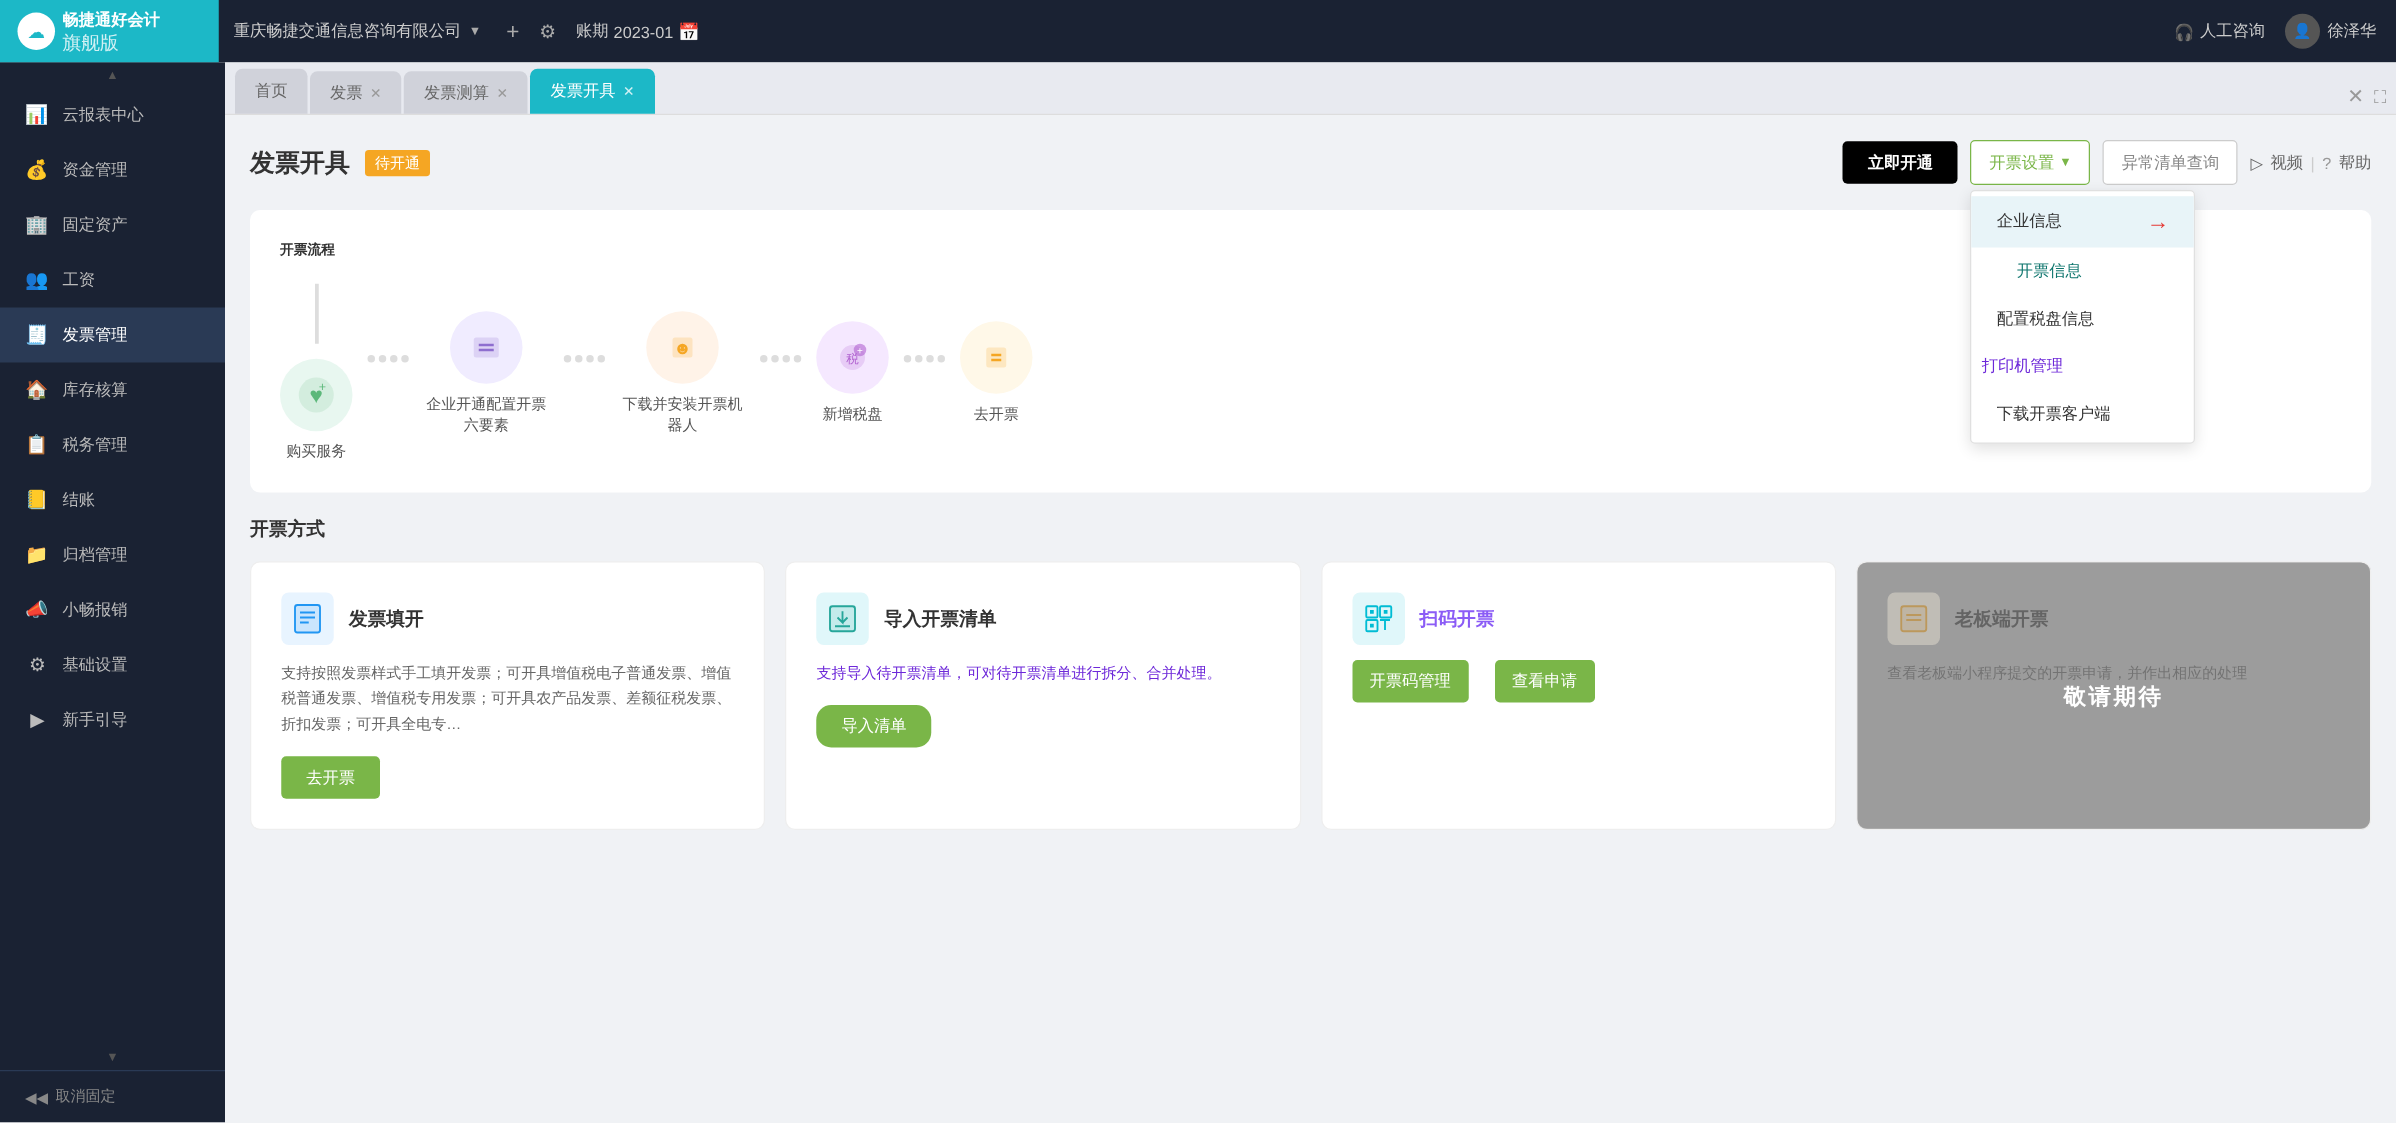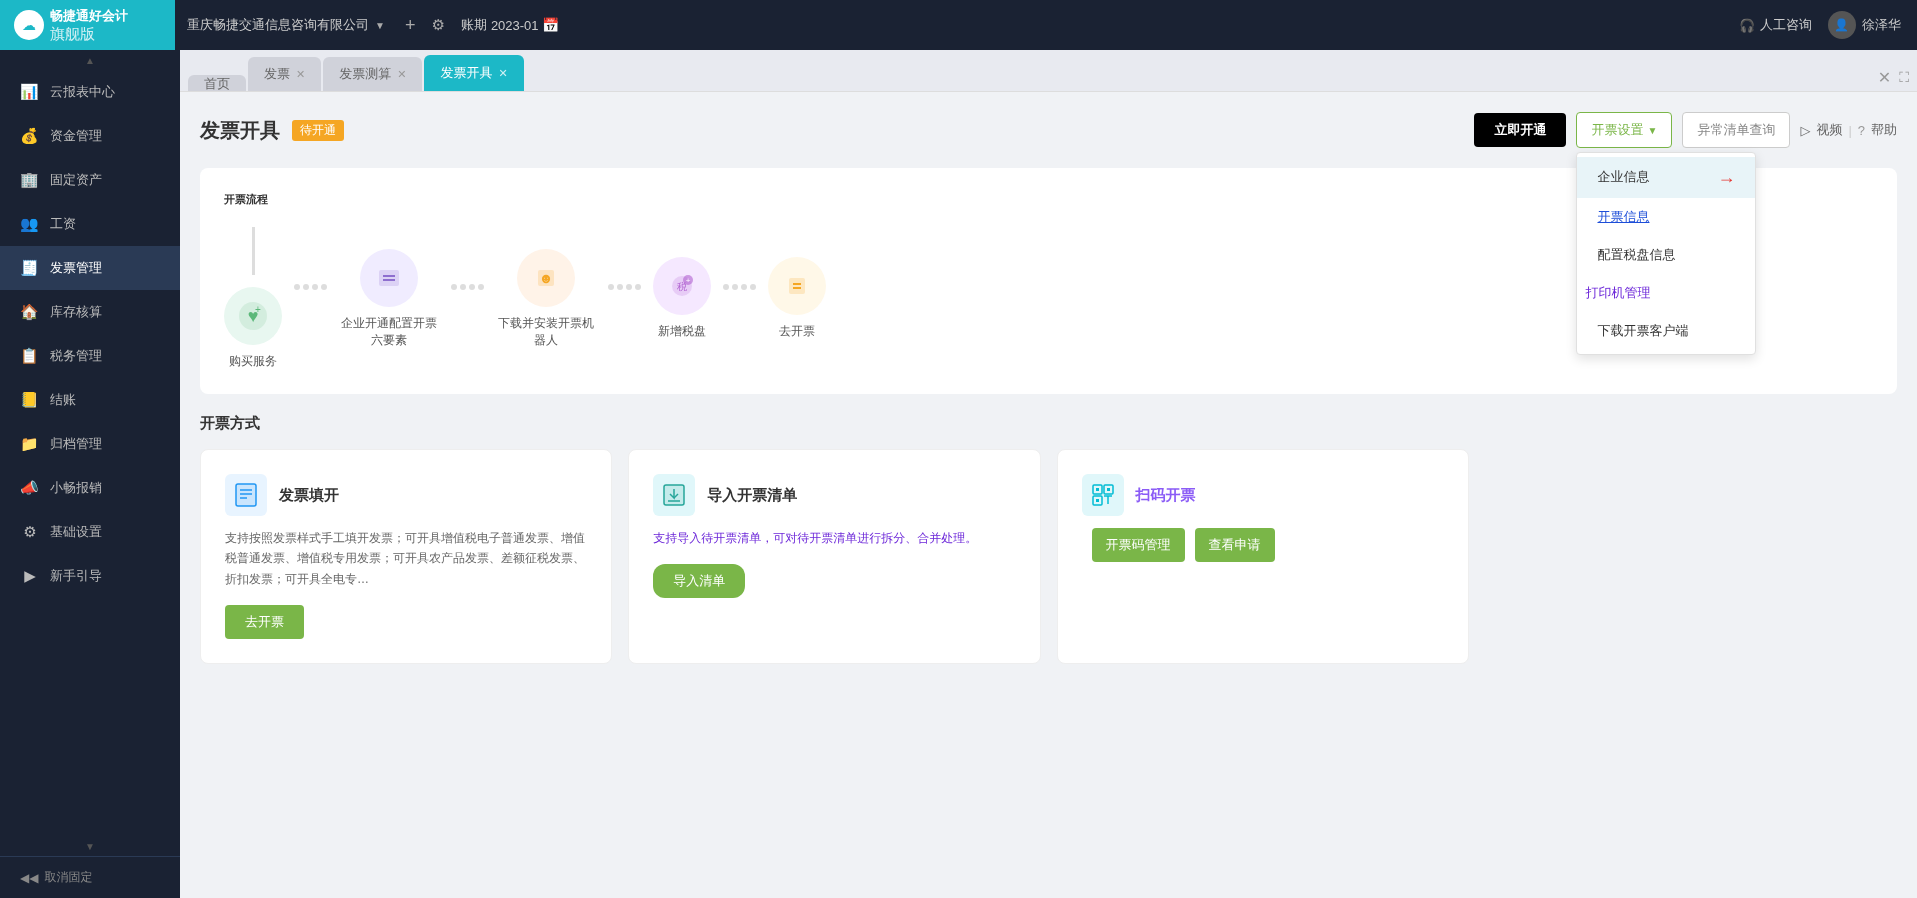--- a/index.html
+++ b/index.html
@@ -103,21 +103,21 @@
       <div style="display:flex;align-items:center;gap:6px;padding:12px 20px;color:#888;font-size:12px;cursor:pointer;border-top:1px solid #2a3a55;">
         <span>◀◀</span>
         <span>取消固定</span>
       </div>
     </div>
   </div>
 
   <div style="flex:1;display:flex;flex-direction:column;background:#f0f2f5;overflow:hidden;">
 
     <div style="height:42px;background:#e8eaf0;display:flex;align-items:flex-end;border-bottom:1px solid #ddd;position:relative;">
-      <div style="height:16px;padding:0 16px;display:flex;gap:6px;background:#d0d2da;border-radius:6px 6px 0 0;margin-left:8px;margin-right:2px;cursor:pointer;font-size:13px;color:#666;">
+      <div style="height:36px;padding:0 16px;display:flex;align-items:center;gap:6px;background:#d0d2da;border-radius:6px 6px 0 0;margin-left:8px;margin-right:2px;cursor:pointer;font-size:13px;color:#666;">
         <span>首页</span>
       </div>
       <div style="height:34px;padding:0 16px;display:flex;align-items:center;gap:6px;background:#d0d2da;border-radius:6px 6px 0 0;margin-right:2px;cursor:pointer;font-size:13px;color:#666;">
         <span>发票</span>
         <span style="font-size:11px;color:#999;cursor:pointer;">✕</span>
       </div>
       <div style="height:34px;padding:0 16px;display:flex;align-items:center;gap:6px;background:#d0d2da;border-radius:6px 6px 0 0;margin-right:2px;cursor:pointer;font-size:13px;color:#666;">
         <span>发票测算</span>
         <span style="font-size:11px;color:#999;cursor:pointer;">✕</span>
       </div>
@@ -145,21 +145,21 @@
             <button style="background:white;color:#7ab648;border:1.5px solid #7ab648;padding:8px 14px;border-radius:4px;cursor:pointer;font-size:13px;display:flex;align-items:center;gap:4px;">
               <span>开票设置</span>
               <span style="font-size:10px;">▼</span>
             </button>
 
             <div style="position:absolute;top:110%;left:0;background:white;border:1px solid #e0e0e0;border-radius:4px;box-shadow:0 4px 12px rgba(0,0,0,0.12);z-index:1000;min-width:180px;padding:4px 0;">
               <div style="padding:10px 20px;font-size:13px;color:#333;cursor:pointer;background:#e8f4f8;display:flex;align-items:center;justify-content:space-between;">
                 <span>企业信息</span>
                 <span style="color:#e53935;font-size:18px;margin-left:4px;">→</span>
               </div>
-              <div style="padding:10px 20px;font-size:13px;color:#1d4ed8;cursor:pointer;text-decoration:underline;">
+              <div style="padding:10px 36px;font-size:13px;color:#0f766e;cursor:pointer;">
                 <span>开票信息</span>
               </div>
               <div style="padding:10px 20px;font-size:13px;color:#333;cursor:pointer;">
                 <span>配置税盘信息</span>
               </div>
               <div style="padding:10px 8px;font-size:13px;color:#6d28d9;cursor:pointer;">
                 <span>打印机管理</span>
               </div>
               <div style="padding:10px 20px;font-size:13px;color:#333;cursor:pointer;">
                 <span>下载开票客户端</span>
@@ -316,25 +316,43 @@
                     <rect x="3" y="14" width="9" height="9" rx="1" fill="none" stroke="#00bcd4" stroke-width="1.5"></rect>
                     <rect x="6" y="6" width="3" height="3" fill="#00bcd4"></rect>
                     <rect x="17" y="6" width="3" height="3" fill="#00bcd4"></rect>
                     <rect x="6" y="17" width="3" height="3" fill="#00bcd4"></rect>
                     <line x1="14" y1="14" x2="22" y2="14" stroke="#00bcd4" stroke-width="1.5"></line>
                     <line x1="18" y1="14" x2="18" y2="22" stroke="#00bcd4" stroke-width="1.5"></line>
                   </svg>
               </div>
               <span style="font-size:15px;font-weight:bold;color:#8b5cf6;">扫码开票</span>
             </div>
-            <div style="display:flex;gap:10px;margin-left:10px;">
+            <div style="display:flex;gap:21px;">
               <button style="background:#7ab648;color:white;border:none;padding:8px 14px;border-radius:4px;cursor:pointer;font-size:13px;">开票码管理</button>
               <button style="background:#7ab648;color:white;border:none;padding:8px 14px;border-radius:4px;cursor:pointer;font-size:13px;">查看申请</button>
             </div>
           </div>
 
+          <div style="background:#b0b0b0;border-radius:8px;padding:24px;border:1px solid #eee;position:relative;">
+            <div style="display:flex;align-items:center;gap:12px;margin-bottom:12px;">
+              <div style="width:42px;height:42px;border-radius:6px;background:#fff8e8;display:flex;align-items:center;justify-content:center;">
+                <svg width="26" height="26" viewBox="0 0 26 26">
+                    <rect x="3" y="3" width="20" height="20" rx="2" fill="#f5a623" opacity="0.2"></rect>
+                    <rect x="3" y="3" width="20" height="20" rx="2" fill="none" stroke="#f5a623" stroke-width="1.5"></rect>
+                    <line x1="7" y1="10" x2="19" y2="10" stroke="#f5a623" stroke-width="1.5"></line>
+                    <line x1="7" y1="14" x2="19" y2="14" stroke="#f5a623" stroke-width="1.5"></line>
+                  </svg>
+              </div>
+              <span style="font-size:15px;font-weight:bold;color:#333;">老板端开票</span>
+            </div>
+            <p style="font-size:12px;color:#555;line-height:1.7;margin-bottom:16px;">查看老板端小程序提交的开票申请，并作出相应的处理</p>
+
+            <div style="position:absolute;inset:0;background:rgba(140,140,140,0.55);border-radius:8px;display:flex;align-items:center;justify-content:center;">
+              <span style="color:white;font-size:18px;font-weight:bold;letter-spacing:2px;">敬请期待</span>
+            </div>
+          </div>
 
         </div>
       </div>
 
     </div>
   </div>
 </div>
 
 </body></html>

